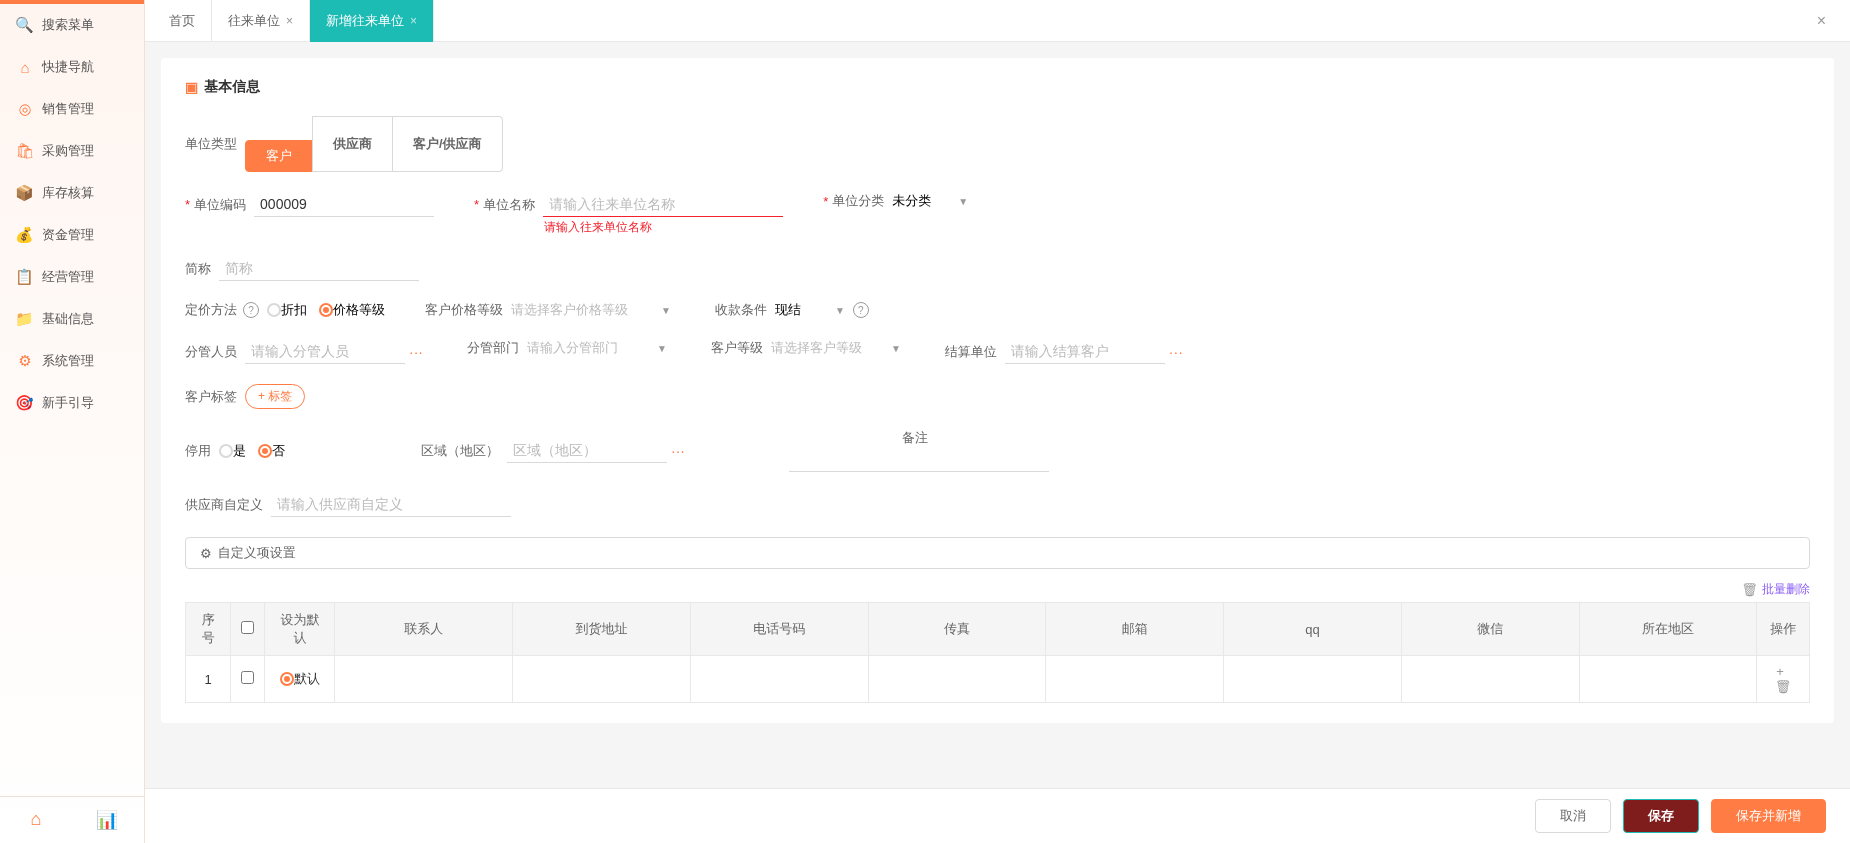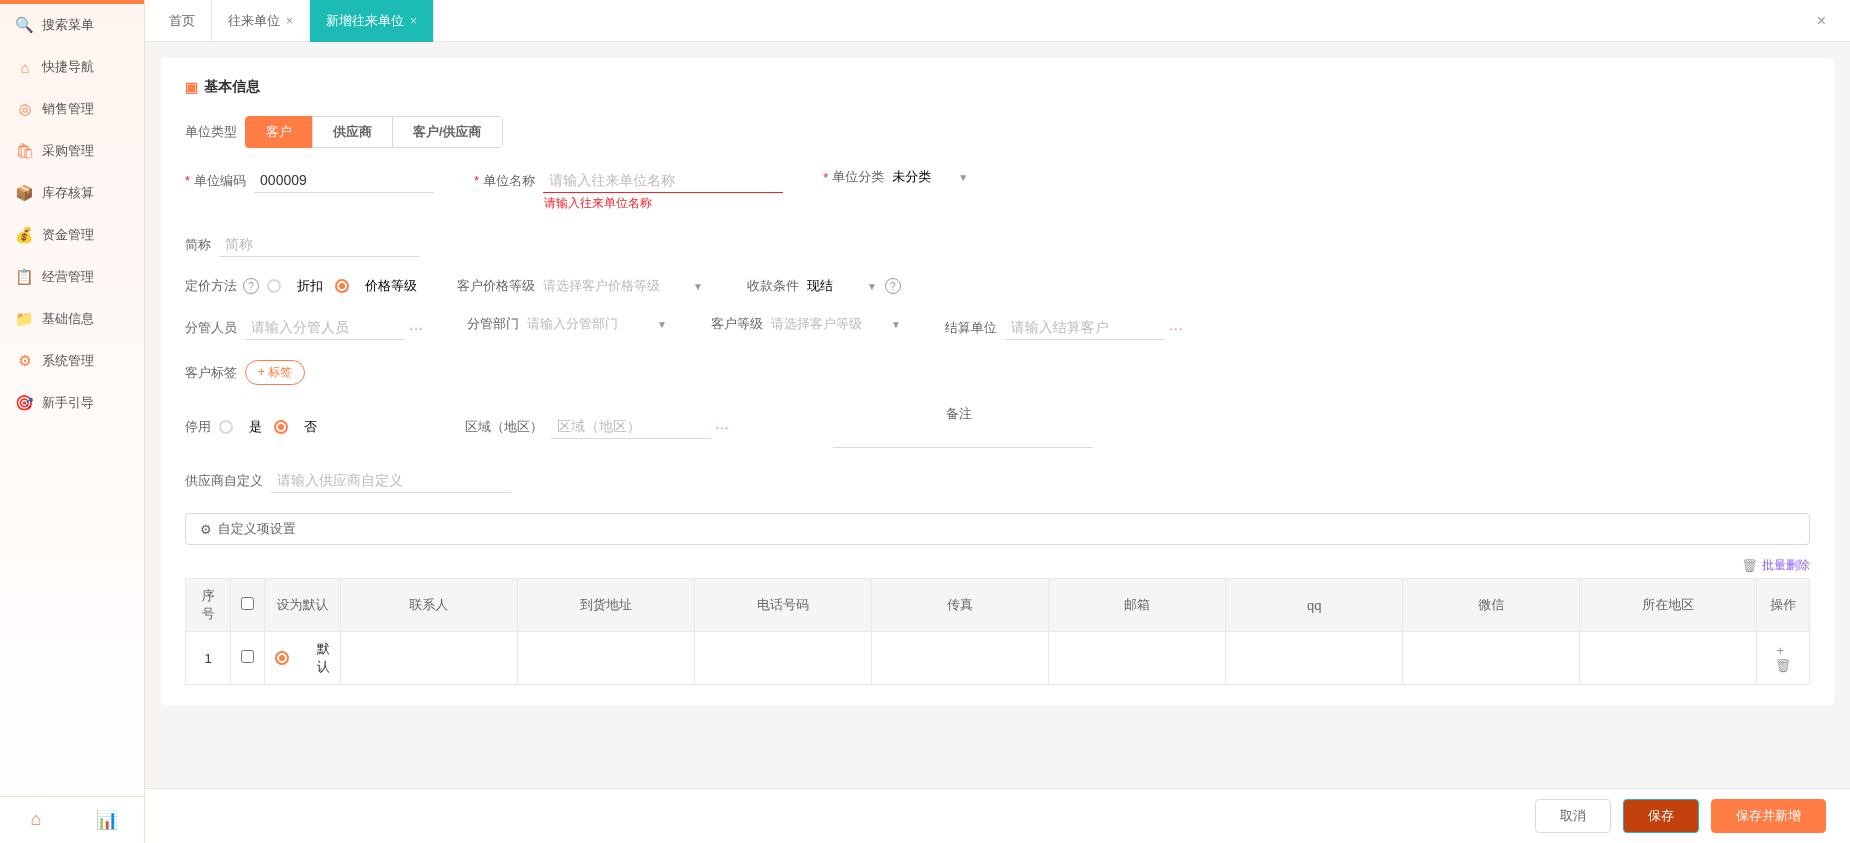--- a/index.html
+++ b/index.html
@@ -202,26 +202,27 @@
       cursor: pointer;
       font-size: 13px;
       color: #666;
     }
     .type-btn:first-child { border-radius: 4px 0 0 4px; }
     .type-btn:last-child { border-radius: 0 4px 4px 0; }
     .type-btn.active {
       background: #ff7d45;
       border-color: #ff7d45;
       color: #fff;
+      margin-top: 24px;
     }
     .type-btn:not(:first-child) { margin-left: -1px; font-weight: bold; }
 
     
     .radio-group { display: flex; align-items: center; gap: 12px; }
-    .radio-item { display: flex; align-items: center; gap: 16px; cursor: pointer; text-align: right; }
+    .radio-item { display: flex; align-items: center; gap: 0; cursor: pointer; }
     .radio-circle {
       width: 14px;
       height: 14px;
       border-radius: 50%;
       border: 2px solid #d9d9d9;
       display: flex;
       align-items: center;
       justify-content: center;
     }
     .radio-circle.checked {
@@ -342,21 +343,21 @@
     }
     .btn {
       padding: 7px 24px;
       border-radius: 4px;
       border: 1px solid #d9d9d9;
       cursor: pointer;
       font-size: 13px;
     }
     .btn-default { background: #fff; color: #666; }
     .btn-primary { background: #ff7d45; border-color: #ff7d45; color: #fff; }
-    .btn-teal { background: #c2410c; border-color: #1cbbb4; color: #fff; }
+    .btn-teal { background: #7f1d1d; border-color: #1cbbb4; color: #fff; font-weight: bold; }
 
     .form-input-wrap {
       display: flex;
       align-items: center;
     }
   </style>
 </head>
 <body>
 
 <div class="sidebar">
@@ -575,21 +576,21 @@
               <div class="radio-circle"></div>
               <span>是</span>
             </div>
             <div class="radio-item">
               <div class="radio-circle checked"></div>
               <span>否</span>
             </div>
           </div>
         </div>
 
-        <div class="form-field" style="margin-left:60px;padding-left:48px;">
+        <div class="form-field" style="margin-left:48px;padding-left:48px;">
           <span class="form-label">区域（地区）</span>
           <input class="form-input" type="text" style="width: 160px;" placeholder="区域（地区）">
           <span class="ellipsis-btn">···</span>
         </div>
 
         <div class="form-field" style="margin-left:60px;flex-direction:column;">
           <span class="form-label">备注</span>
           <input class="form-input" type="text" style="width: 260px;">
         </div>
       </div>

